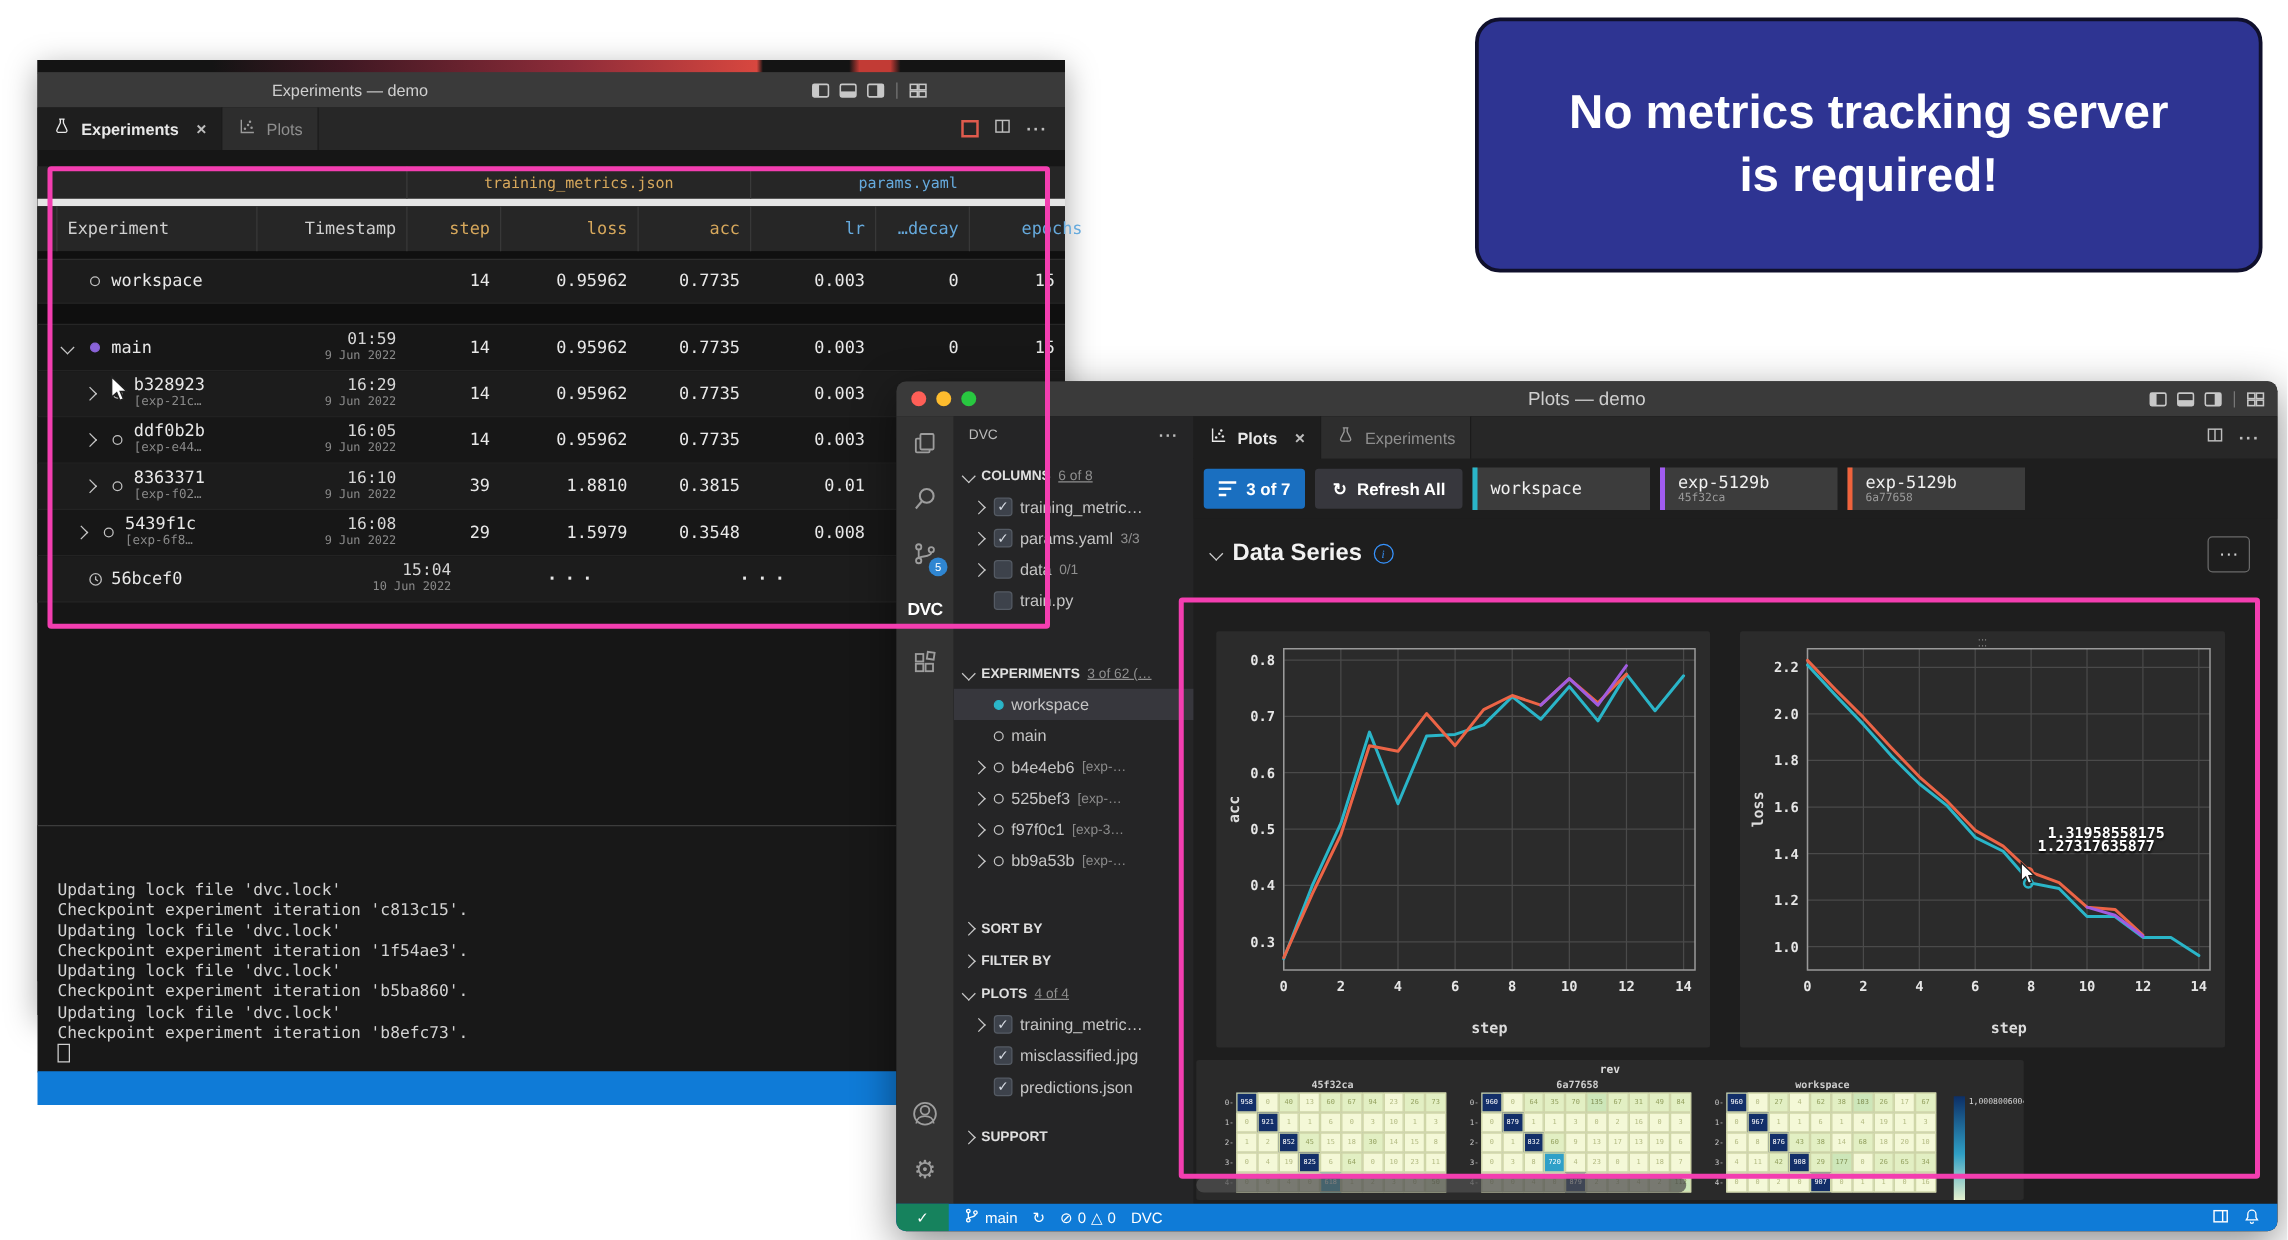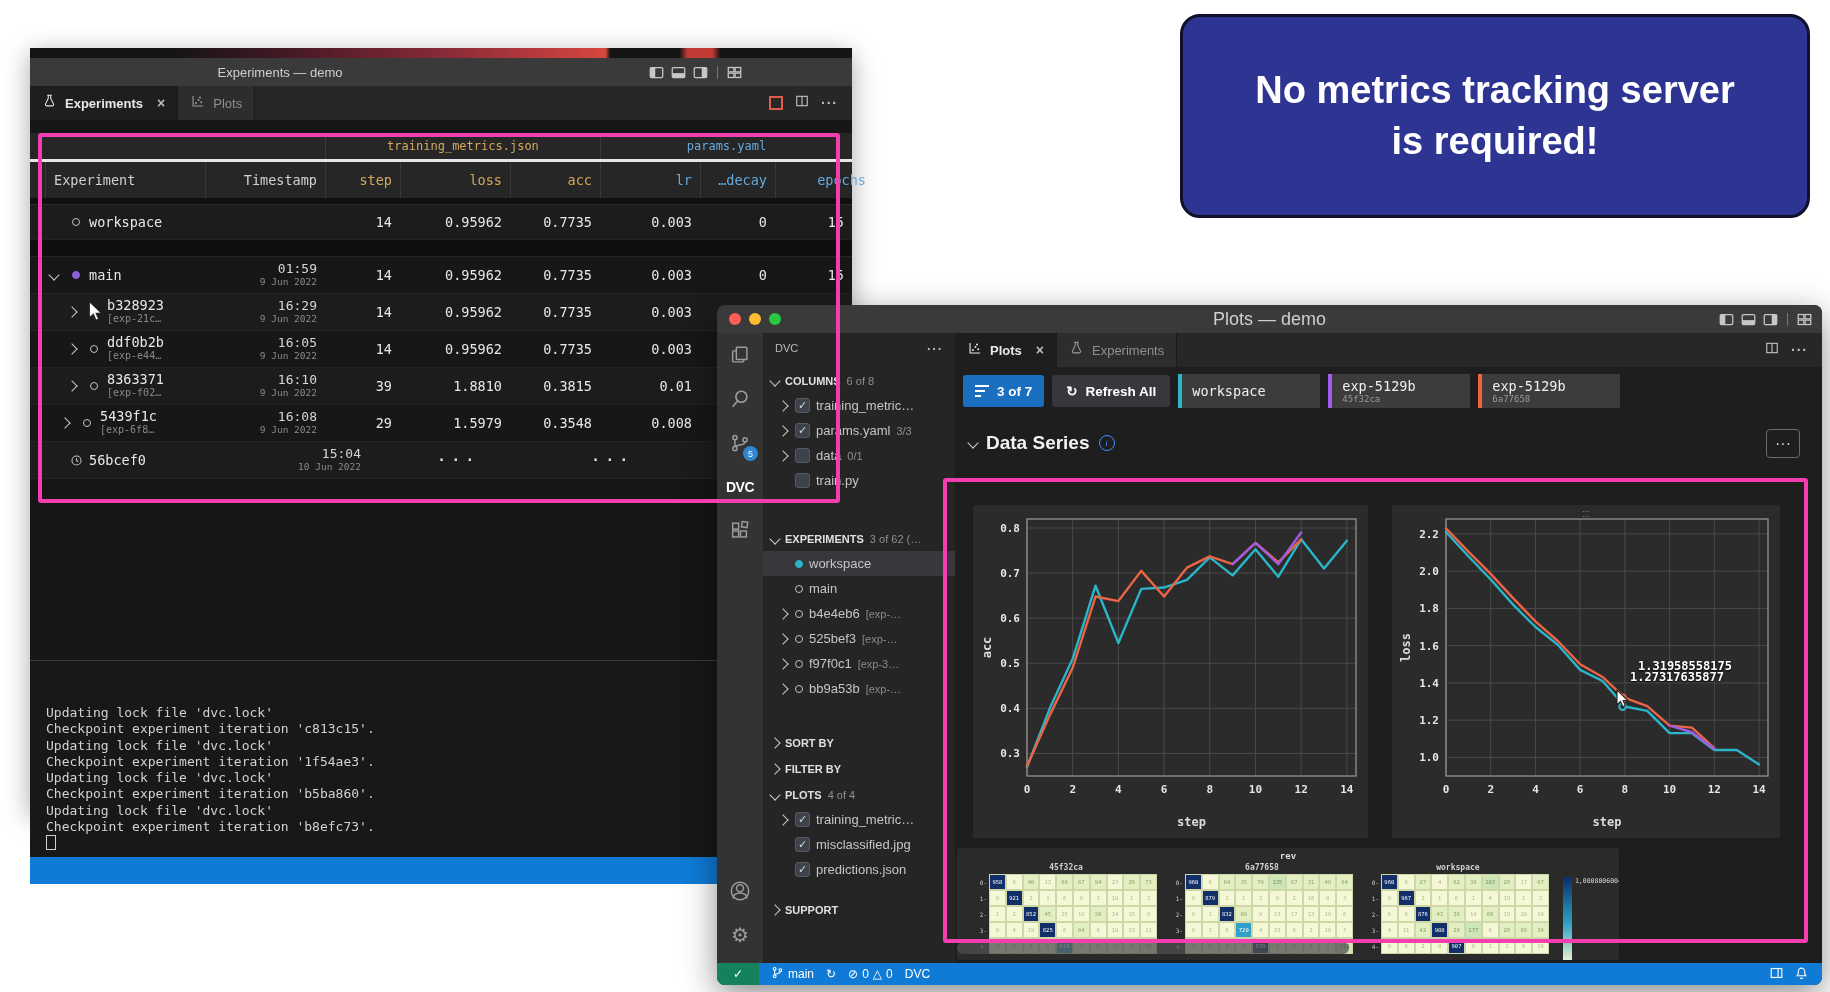--- a/index.html
+++ b/index.html
@@ -29,21 +29,21 @@
   .tab{display:flex;align-items:center;gap:8px;padding:0 12px;font-size:13px;color:#8f8f8f;background:#2d2d2d;border-right:1px solid #1b1b1b;}
   .tab.active{background:#1e1e1e;color:#e8e8e8;font-weight:bold;}
   .tab .close{margin-left:6px;font-size:14px;color:#bdbdbd;}
   .tabbar-right{margin-left:auto;display:flex;align-items:center;gap:12px;padding-right:14px;color:#bdbdbd;}
   .stop-square{width:10px;height:10px;border:2px solid #e05b4d;}
   .dots{font-weight:bold;letter-spacing:1px;color:#bdbdbd;font-size:14px;}
 
   .w1-body{position:absolute;left:0;top:72px;width:100%;height:665px;background:#161616;}
   
   .exp-table{position:absolute;left:0;top:13px;width:822px;font-family:"DejaVu Sans Mono",monospace;}
-  .t-grouprow{display:flex;height:26px;background:#262626;border-bottom:3px solid #e5e5e5;font-size:12px;text-align:right;}
+  .t-grouprow{display:flex;height:26px;background:#262626;border-bottom:6px solid #e5e5e5;font-size:12px;text-align:right;}
   .gh{display:flex;align-items:center;justify-content:center;border-left:1px solid #3a3a3a;}
   .t-headrow{display:flex;height:36px;background:#262626;font-size:13.5px;align-items:center;}
   .hc{display:flex;align-items:center;height:100%;box-sizing:border-box;padding:0 8px;border-left:1px solid #383838;}
   .t-gap{height:6px;background:#101010;border-bottom:1px solid #2c2c2c;}
   .t-row{display:flex;align-items:center;height:36px;border-bottom:1px solid #232323;font-size:13.5px;color:#e8e8e8;position:relative;}
   .t-spacer{height:16px;background:#0f0f0f;border-bottom:1px solid #262626;}
   .cell{box-sizing:border-box;padding:0 8px;}
   .c-right{text-align:right;}
   .exp-cell{display:flex;align-items:center;gap:4px;}
   .chev{width:7px;height:7px;border-right:1.6px solid #c8c8c8;border-bottom:1.6px solid #c8c8c8;display:inline-block;
@@ -69,36 +69,36 @@
     line-height:16.3px;color:#d2d2d2;white-space:pre;}
   .term-cursor{display:inline-block;width:8px;height:13px;border:1px solid #cfcfcf;vertical-align:-2px;}
   .w1-status{position:absolute;left:0;top:737px;width:100%;height:27px;}
 
   
   #win2{position:absolute;left:717px;top:305px;width:1105px;height:680px;background:#1e1e1e;border-radius:8px;
     overflow:hidden;box-shadow:0 10px 34px rgba(0,0,0,.45);z-index:20;}
   #win2 .titlebar{top:0;background:#3a3a3a;}
   .lights{position:absolute;left:12px;display:flex;gap:8px;}
   .light{width:12px;height:12px;border-radius:50%;}
-  .w2-title{position:absolute;left:0;width:100%;text-align:center;font-size:18px;color:#cfcfcf;}
+  .w2-title{position:absolute;left:0;width:100%;text-align:center;font-size:15px;color:#cfcfcf;}
   #win2 .title-icons{right:10px;z-index:2;}
   .w2-main{position:absolute;left:0;top:28px;width:100%;height:630px;display:flex;}
   .activitybar{width:46px;background:#333333;position:relative;flex:none;}
   .ab-icon{width:46px;height:44px;display:flex;align-items:center;justify-content:center;color:#9d9d9d;position:relative;}
   .ab-badge{position:absolute;right:5px;bottom:4px;background:#2f86d2;color:#fff;font-size:9px;width:15px;height:15px;
     border-radius:50%;display:flex;align-items:center;justify-content:center;}
   .ab-dvc{color:#fff;font-weight:bold;font-size:14px;letter-spacing:-.5px;}
   .ab-bottom{position:absolute;bottom:6px;left:0;width:46px;display:flex;flex-direction:column;}
   .gear{font-size:20px;color:#9d9d9d;}
 
   .sidebar{width:192px;background:#252526;flex:none;position:relative;font-size:13px;color:#c5c5c5;overflow:hidden;}
   .sb-header{height:30px;display:flex;align-items:center;padding:0 12px;font-size:11px;color:#bbbbbb;}
   .sb-header .dots{margin-left:auto;font-size:13px;}
   .sb-sec{display:flex;align-items:center;gap:6px;height:24px;padding:0 8px;font-weight:bold;font-size:11px;color:#e0e0e0;}
-  .sb-count{font-weight:normal;color:#8f8f8f;font-size:11px;}
+  .sb-count{font-weight:normal;color:#8f8f8f;font-size:11px;text-decoration:underline;}
   .sb-item{display:flex;align-items:center;gap:6px;height:25px;padding-left:14px;}
   .sb-item.sel{background:#37373d;}
   .cbx{width:15px;height:15px;border-radius:3px;background:#3d424b;border:1px solid #555b64;flex:none;
     display:flex;align-items:center;justify-content:center;font-size:11px;color:#d6dbe2;box-sizing:border-box;}
   .it-tag{color:#8a8a8a;font-size:11px;}
   .it-count{color:#8f8f8f;font-size:11px;}
 
   .editor{flex:1;position:relative;background:#1e1e1e;overflow:hidden;}
   .w2-tabsbar{position:absolute;left:0;top:0;width:100%;height:34px;background:#272727;display:flex;}
   .w2-toolbar{position:absolute;left:0;top:34px;width:100%;height:48px;background:#1e1e1e;display:flex;align-items:center;gap:8px;padding-left:8px;box-sizing:border-box;}

